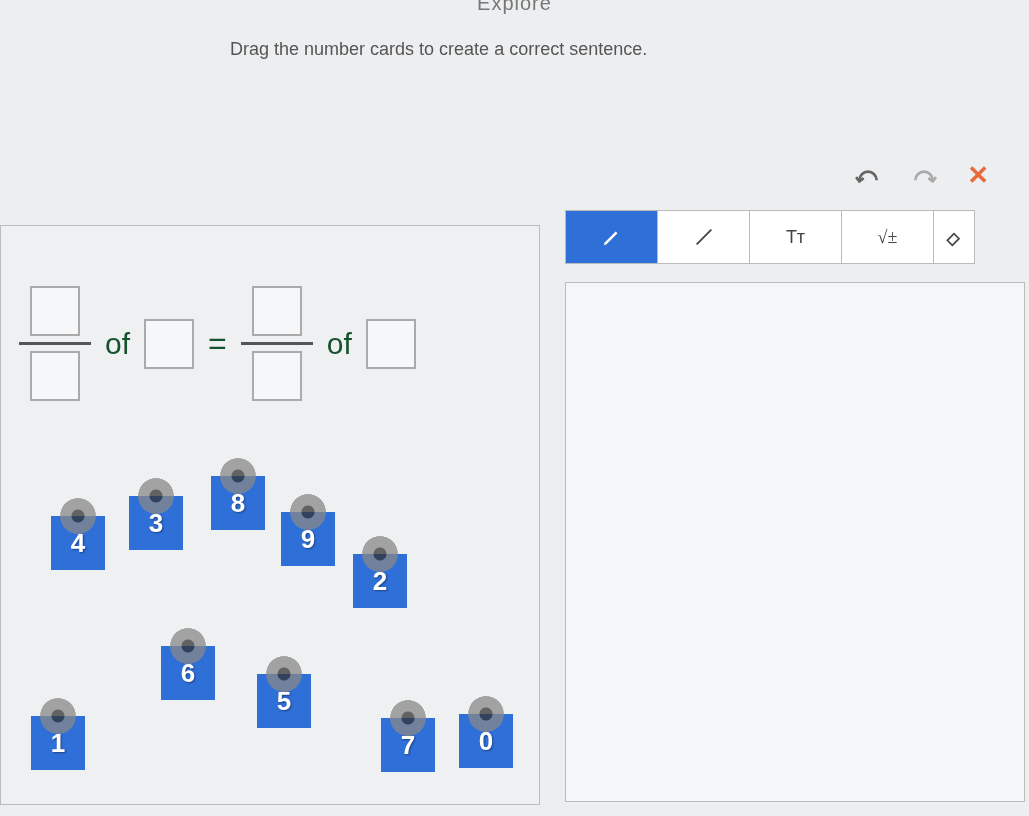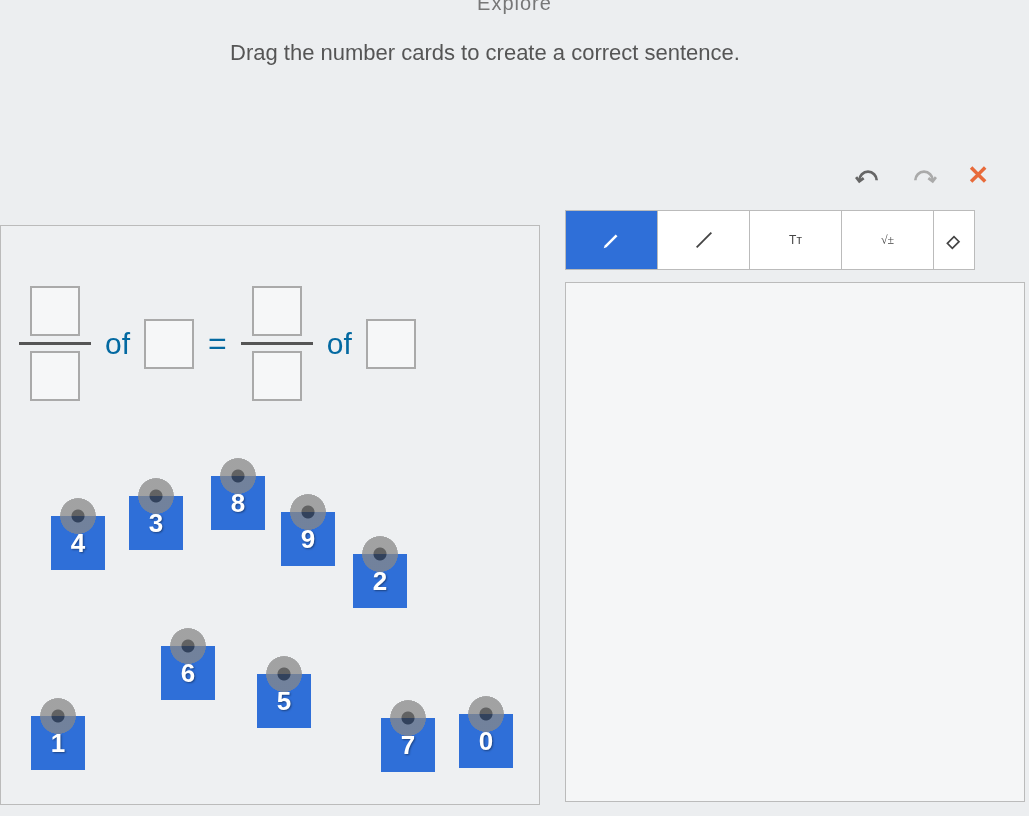--- a/index.html
+++ b/index.html
@@ -15,21 +15,21 @@
       text-align: center;
       font-size: 20px;
       color: #777;
       letter-spacing: 1px;
       padding-top: 0;
       margin-top: -8px;
     }
     .instructions {
       margin: 20px 0 0 230px;
       color: #555;
-      font-size: 22px;
+      font-size: 18px;
       line-height: 1.6;
     }
     .top-actions {
       position: absolute;
       top: 160px;
       right: 40px;
       display: flex;
       gap: 30px;
       align-items: center;
     }
@@ -47,27 +47,27 @@
     .toolbar {
       position: absolute;
       top: 210px;
       left: 565px;
       display: flex;
       border: 1px solid #bbb;
       background: #fff;
     }
     .toolbar-btn {
       width: 92px;
-      height: 58px;
+      height: 52px;
       display: flex;
       align-items: center;
       justify-content: center;
       border-right: 1px solid #bbb;
       cursor: pointer;
-      font-size: 12px;
+      font-size: 18px;
       color: #444;
     }
     .toolbar-btn:last-child { border-right: none; }
     .toolbar-btn.active { background: #2f6fd8; color: #fff; }
     .work-area {
       position: absolute;
       top: 225px;
       left: 0;
       width: 540px;
       height: 580px;
@@ -84,21 +84,21 @@
       background: #f5f6f7;
     }
     .equation {
       position: absolute;
       top: 60px;
       left: 18px;
       display: flex;
       align-items: center;
       gap: 12px;
       font-size: 30px;
-      color: #0369a1;
+      color: #14532d;
     }
     .fraction {
       display: flex;
       flex-direction: column;
       align-items: center;
     }
     .dropbox {
       width: 50px;
       height: 50px;
       border: 2px solid #aaa;

